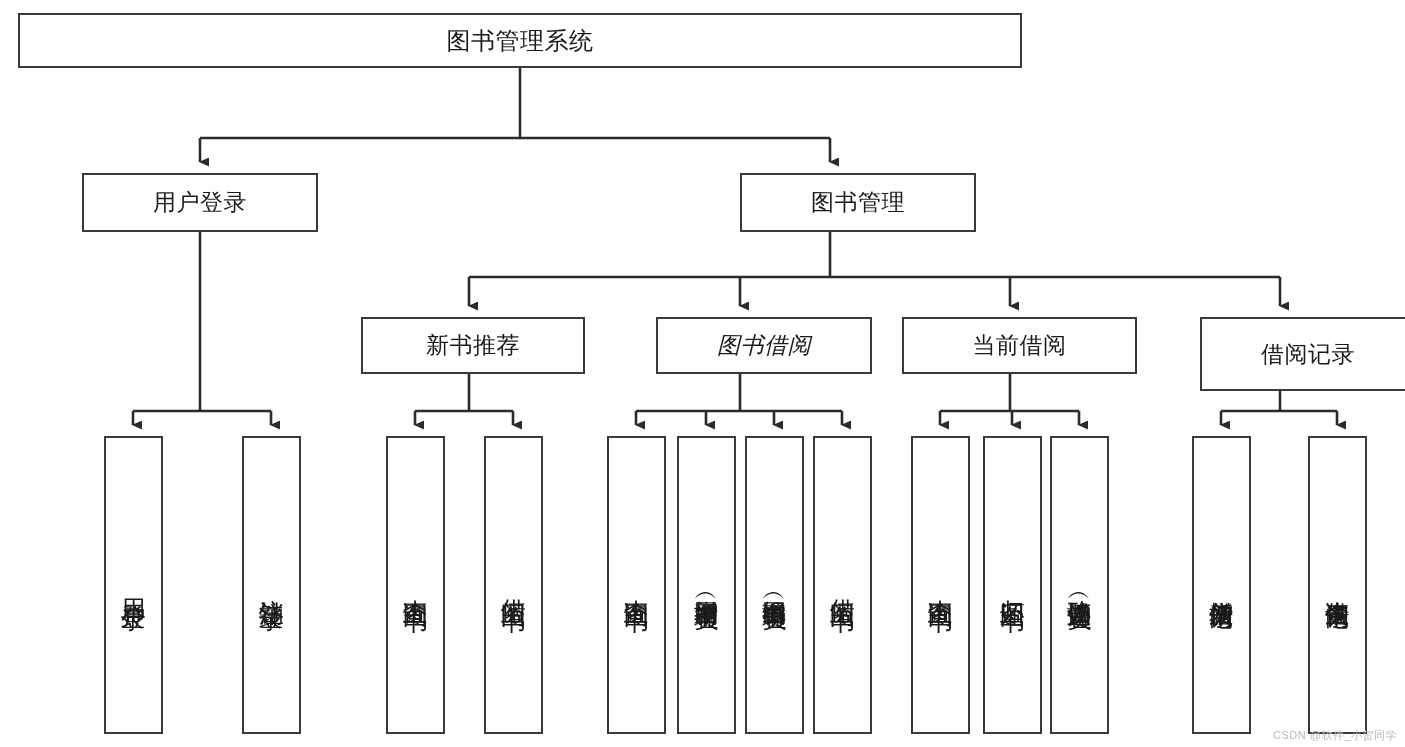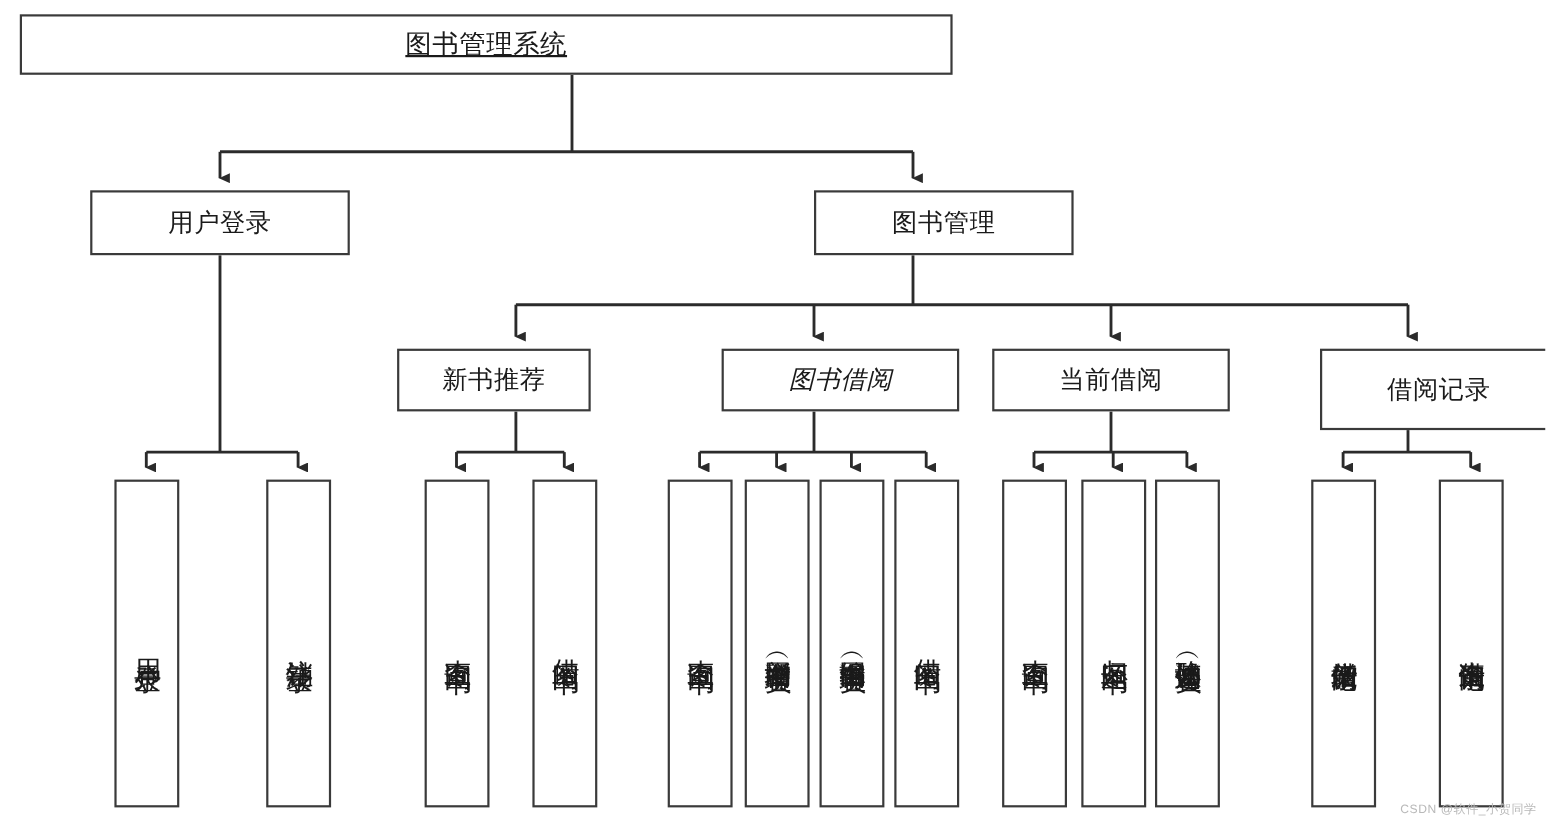--- a/index.html
+++ b/index.html
@@ -120,38 +120,38 @@
         <line x1="940" y1="411" x2="940" y2="425" marker-end="url(#arrowhead)"></line>
         <line x1="1012" y1="411" x2="1012" y2="425" marker-end="url(#arrowhead)"></line>
         <line x1="1079" y1="411" x2="1079" y2="425" marker-end="url(#arrowhead)"></line>
         <line x1="1280" y1="374" x2="1280" y2="411"></line>
         <line x1="1221" y1="411" x2="1337" y2="411"></line>
         <line x1="1221" y1="411" x2="1221" y2="425" marker-end="url(#arrowhead)"></line>
         <line x1="1337" y1="411" x2="1337" y2="425" marker-end="url(#arrowhead)"></line>
       </g>
   </svg>
 
-  <div class="node root horiz" style="left: 18px; top: 13px; width: 848px; height: 55px; text-decoration: underline;">
+  <div class="node root horiz" style="left: 18px; top: 13px; width: 1004px; height: 55px;">
     <span class="node-label">图书管理系统</span>
   </div>
 
   <div class="node horiz" style="left: 82px; top: 173px; width: 236px; height: 59px;">
     <span class="node-label">用户登录</span>
   </div>
   <div class="node horiz" style="left: 712px; top: 173px; width: 236px; height: 59px; margin-left: 28px;">
     <span class="node-label">图书管理</span>
   </div>
 
-  <div class="node horiz" style="left: 361px; top: 317px; width: 176px; height: 57px;">
+  <div class="node horiz" style="left: 361px; top: 317px; width: 224px; height: 57px;">
     <span class="node-label">新书推荐</span>
   </div>
   <div class="node horiz" style="left: 656px; top: 317px; width: 216px; height: 57px; font-style: italic;">
     <span class="node-label">图书借阅</span>
   </div>
-  <div class="node horiz" style="left: 902px; top: 317px; width: 216px; height: 57px;">
+  <div class="node horiz" style="left: 902px; top: 317px; width: 235px; height: 57px;">
     <span class="node-label">当前借阅</span>
   </div>
   <div class="node horiz" style="left: 1172px; top: 317px; width: 216px; height: 74px; margin-left: 28px;">
     <span class="node-label">借阅记录</span>
   </div>
 
   <div class="node vert" style="left: 104px; top: 436px; width: 59px; height: 298px;">
     <span class="node-label">用户登录</span>
   </div>
   <div class="node vert" style="left: 242px; top: 436px; width: 59px; height: 298px;">

